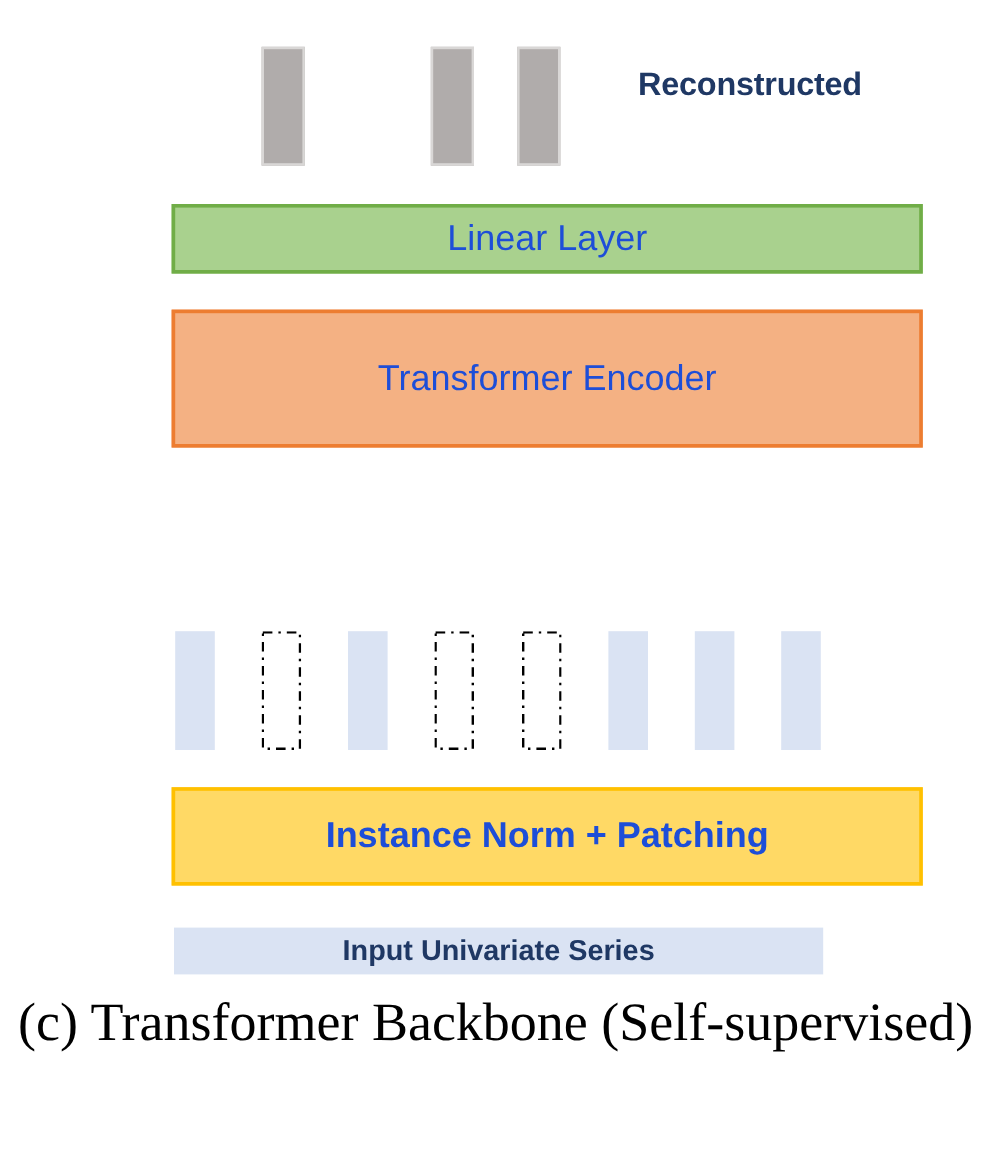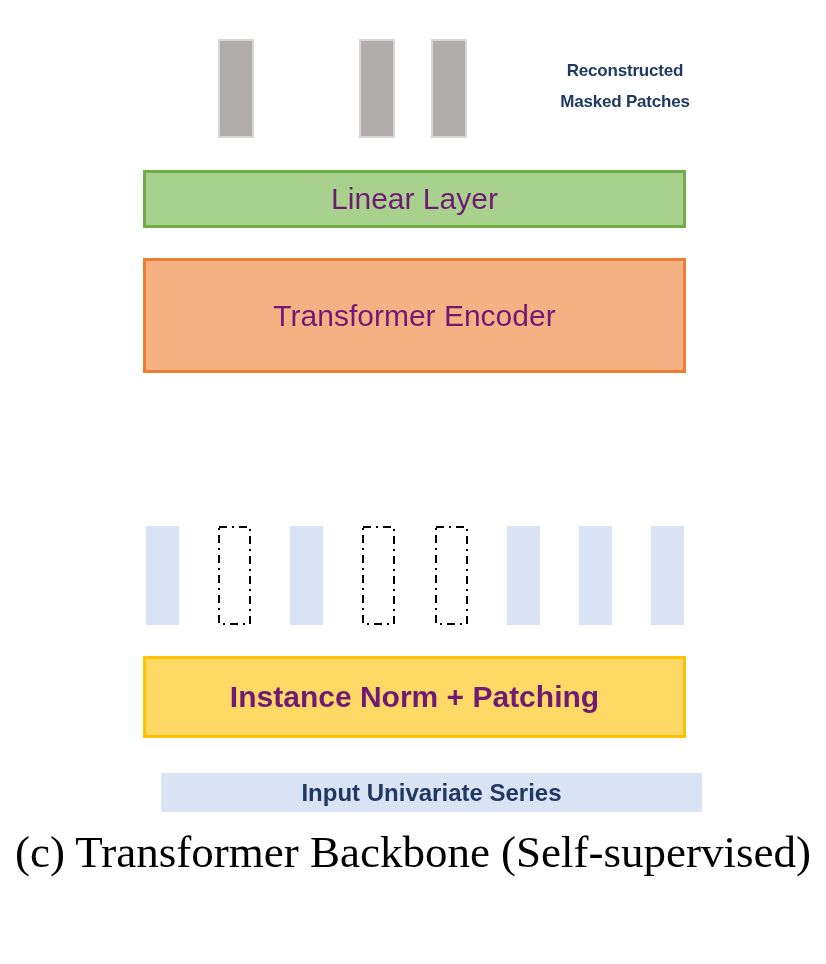--- a/index.html
+++ b/index.html
@@ -33,36 +33,36 @@
 
   
   .recon-label {
     position: absolute;
     left: 500px;
     top: 55px;
     width: 250px;
     text-align: center;
     color: var(--navy);
     font-weight: 700;
-    font-size: 17px;
+    font-size: 27px;
     line-height: 31px;
     letter-spacing: -0.2px;
   }
 
   
   .layer-box {
     position: absolute;
     left: 143px;
-    width: 543px;
+    width: 626px;
     box-sizing: border-box;
     display: flex;
     align-items: center;
     justify-content: center;
     font-size: 30px;
-    color: #701a75;
+    color: #1d4ed8;
   }
   .box-linear {
     top: 170px;
     height: 58px;
     background: var(--green-fill);
     border: 3px solid var(--green-border);
   }
   .box-encoder {
     top: 258px;
     height: 115px;
@@ -119,21 +119,20 @@
     top: 773px;
     width: 541px;
     height: 39px;
     background: var(--patch-blue);
     display: flex;
     align-items: center;
     justify-content: center;
     color: var(--navy);
     font-weight: 700;
     font-size: 24px;
-    margin-left: 16px;
   }
 
   
   .caption {
     position: absolute;
     left: 0;
     top: 826px;
     width: 826px;
     text-align: center;
     font-family: "Liberation Serif", serif;
@@ -148,21 +147,20 @@
 <div class="canvas">
 
   <div class="top-bars" id="top-bars">
       <div class="top-bar" style="left: 218px;"></div>
       <div class="top-bar" style="left: 359px;"></div>
       <div class="top-bar" style="left: 431px;"></div>
     </div>
 
   <div class="recon-label">
     <div>Reconstructed</div>
-    <div>Masked Patches</div>
   </div>
 
   <div class="layer-box box-linear">
     <span>Linear Layer</span>
   </div>
 
   <div class="layer-box box-encoder">
     <span>Transformer Encoder</span>
   </div>
 

